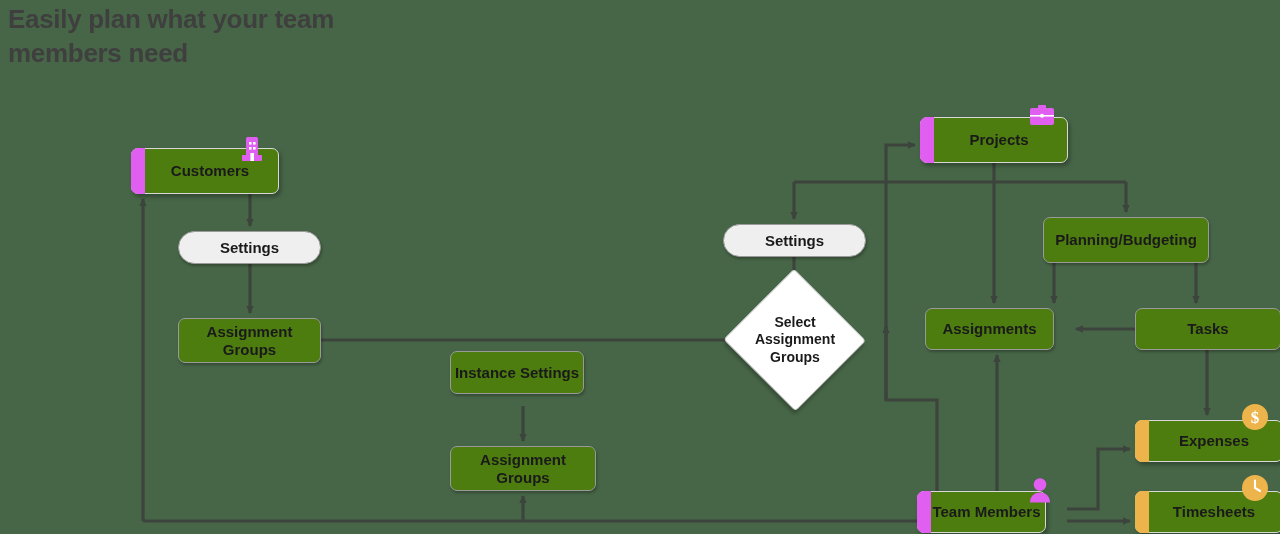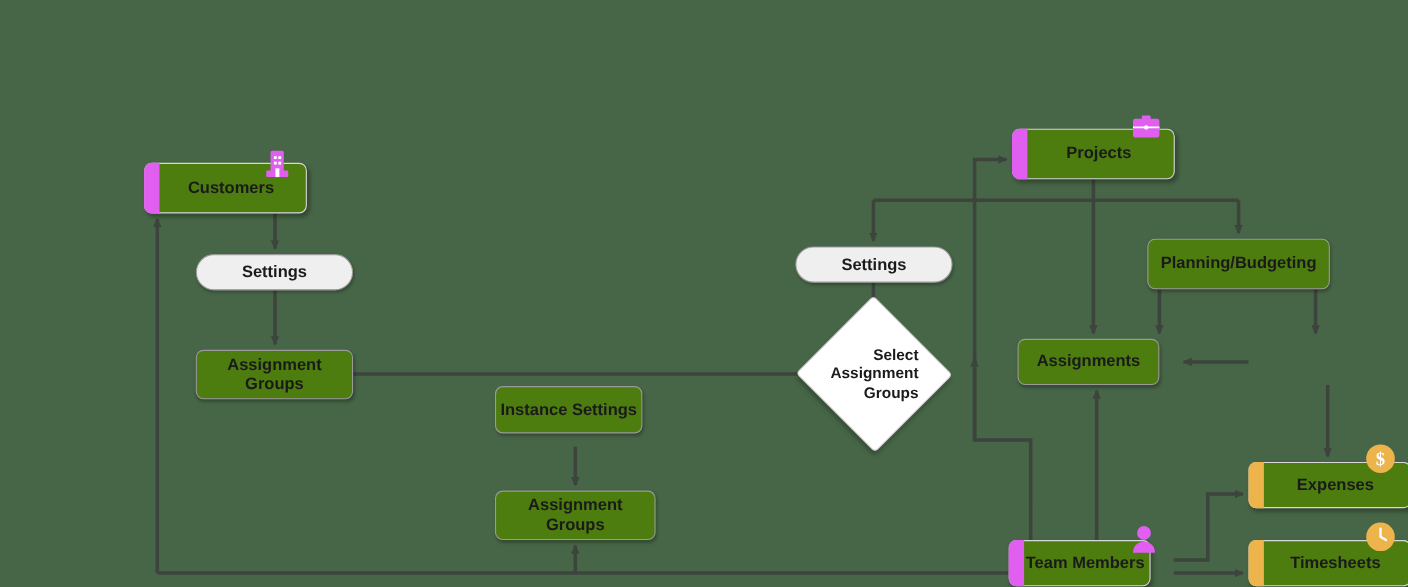--- a/index.html
+++ b/index.html
@@ -101,37 +101,38 @@
     box-shadow: 2px 3px 4px rgba(0,0,0,0.25);
   }
   .n-diamond .dtext {
     position: relative;
     z-index: 3;
     font-family: "Liberation Sans", sans-serif;
     font-weight: bold;
     font-size: 14px;
     line-height: 1.25;
     color: #1a1a1a;
-    text-align: right;
+    text-align: center;
     white-space: pre-line;
   }
 
   .badge {
     position: absolute;
     z-index: 5;
     display: flex;
     align-items: center;
     justify-content: center;
   }
 </style>
 </head>
 <body>
 
 <div id="canvas" style="background: rgb(71, 102, 71);">
 
+  <div id="title" style="color: rgb(63, 63, 63);">Easily plan what your team members need</div>
 
   <svg class="edges" viewBox="0 0 1280 534" xmlns="http://www.w3.org/2000/svg">
     <defs>
       <marker id="ah" markerWidth="9" markerHeight="9" refX="7.4" refY="4.5" orient="auto" markerUnits="userSpaceOnUse">
         <path d="M0,0.6 L8.4,4.5 L0,8.4 z" fill="#3d443d"></path>
       </marker>
     </defs>
     <g fill="none" stroke="#3d443d" stroke-width="3.2" stroke-linecap="butt" stroke-linejoin="miter">
 
       <path d="M250,194 L250,226" marker-end="url(#ah)"></path>
@@ -221,20 +222,21 @@
       <rect x="1" y="4" width="24" height="17" rx="2" fill="#e05ef0"></rect>
       <rect x="1" y="11" width="24" height="1.6" fill="#ffffff"></rect>
       <circle cx="13" cy="11.8" r="2" fill="#ffffff"></circle>
     </svg>
   </div>
 
   <div class="node n-box" style="left:1043px;top:217px;width:166px;height:46px;">Planning/Budgeting</div>
 
   <div class="node n-box" style="left:925px;top:308px;width:129px;height:42px;">Assignments</div>
 
+  <div class="node n-box" style="left:1135px;top:308px;width:146px;height:42px;">Tasks</div>
 
   <div class="node n-card" style="left:1135px;top:420px;width:148px;height:42px;">
     <span class="accent" style="background:#eeb44c;"></span>
     <span class="labeltxt">Expenses</span>
   </div>
   <div class="badge" style="left:1241px;top:403px;width:28px;height:28px;">
     <svg width="28" height="28" viewBox="0 0 28 28" xmlns="http://www.w3.org/2000/svg">
       <circle cx="14" cy="14" r="13" fill="#eeb44c"></circle>
       <text x="14" y="20" text-anchor="middle" font-family="Liberation Serif, serif" font-size="17" font-weight="bold" fill="#ffffff">$</text>
     </svg>

